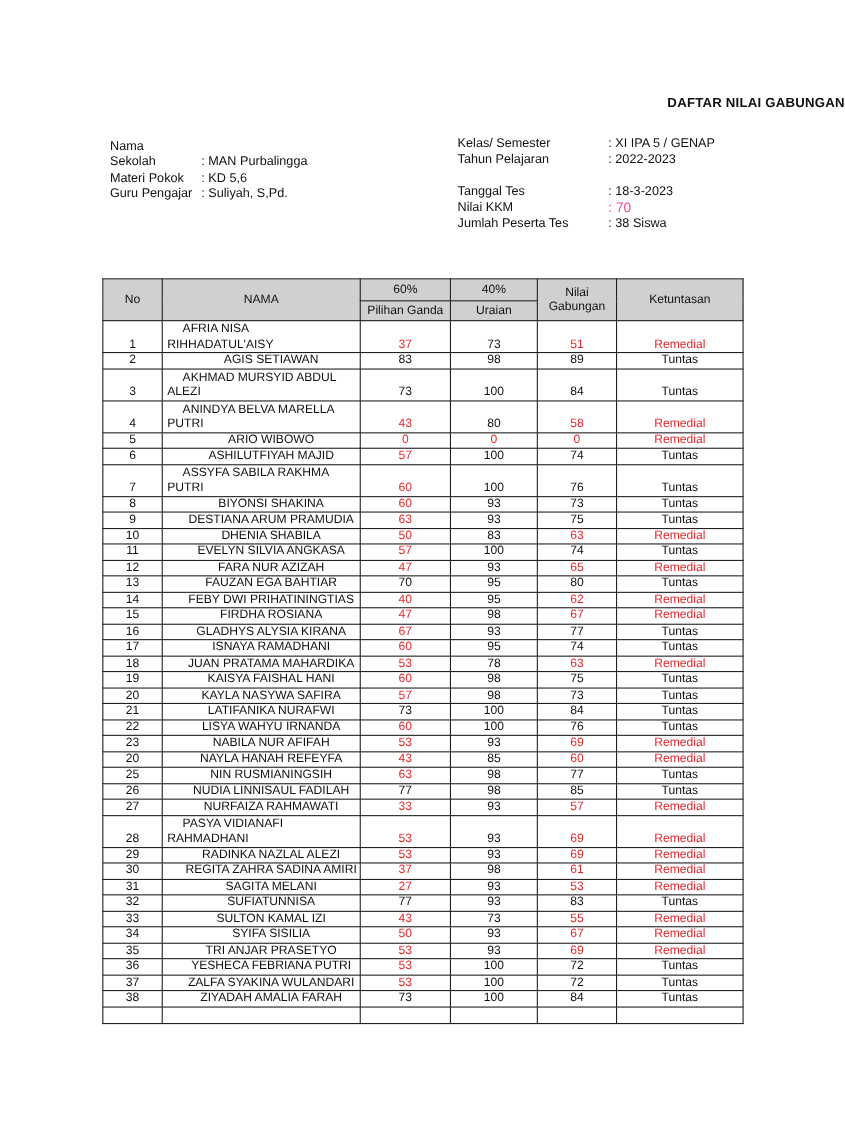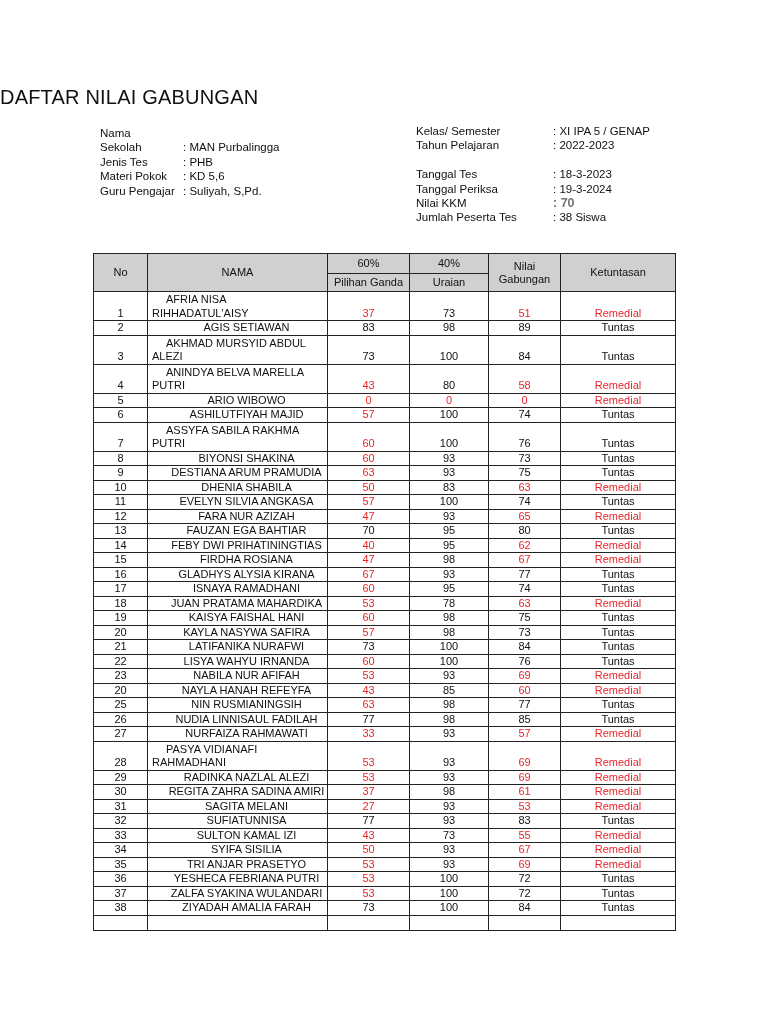--- a/index.html
+++ b/index.html
@@ -1,26 +1,26 @@
 <!DOCTYPE html>
 <html><head>
 <meta charset="utf-8">
 <style>
   html, body { margin: 0; padding: 0; background: #ffffff; }
   body { width: 768px; height: 1024px; position: relative; font-family: "Liberation Sans", sans-serif; color: #111; overflow: hidden; }
-  .title { position: absolute; top: 86px; left: 0; width: 768px; text-align: left; font-size: 20px; font-weight: normal; letter-spacing: 0.2px; }
+  .title { position: absolute; top: 86px; left: 0; width: 768px; text-align: right; font-size: 12px; font-weight: bold; letter-spacing: 0.2px; }
   .info { position: absolute; font-size: 11.5px; line-height: 14.4px; }
   .info .row { height: 14.4px; white-space: nowrap; position: relative; }
   .info .lbl { position: absolute; left: 0; }
   .info .val { position: absolute; }
   .left-info { left: 100px; top: 126px; width: 300px; }
   .left-info .val { left: 83px; }
   .right-info { left: 416px; top: 124px; width: 260px; }
   .right-info .val { left: 137px; }
-  .kkm { color: #737373; font-weight: bold; font-size: 12.5px; }
+  .kkm { color: #ec4899; font-weight: normal; font-size: 12.5px; }
   table { position: absolute; left: 93px; top: 253px; width: 582px; border-collapse: collapse; font-size: 11px; table-layout: fixed; }
   table, td, th { border: 1px solid #222; }
   table { border: 1.5px solid #222; }
   th { background: #d0d0d0; font-weight: normal; text-align: center; padding: 0; line-height: 13px; }
   td { padding: 0; height: 13.5px; line-height: 13.5px; text-align: center; vertical-align: bottom; }
   td.name { text-align: left; padding-left: 4px; }
   td.name .n1 { display: block; padding-left: 14px; }
   td.name.single { padding-left: 18px; text-align: center; }
   .red { color: #e8262a; }
   .tall td { height: 28px; }
@@ -35,24 +35,20 @@
 <div class="info left-info" id="info-left">
     <div class="row">
       <span class="lbl">Nama</span>
       <span class="val"></span>
     </div>
     <div class="row">
       <span class="lbl">Sekolah</span>
       <span class="val">: MAN Purbalingga</span>
     </div>
     <div class="row">
-      <span class="lbl">Jenis Tes</span>
-      <span class="val">: PHB</span>
-    </div>
-    <div class="row">
       <span class="lbl">Materi Pokok</span>
       <span class="val">: KD 5,6</span>
     </div>
     <div class="row">
       <span class="lbl">Guru Pengajar</span>
       <span class="val">: Suliyah, S,Pd.</span>
     </div>
   </div>
 <div class="info right-info" id="info-right">
     <div class="row">
@@ -63,24 +59,20 @@
       <span class="lbl">Tahun Pelajaran</span>
       <span class="val">: 2022-2023</span>
     </div>
     <div class="row">
       <span class="lbl"></span>
       <span class="val"></span>
     </div>
     <div class="row">
       <span class="lbl">Tanggal Tes</span>
       <span class="val">: 18-3-2023</span>
-    </div>
-    <div class="row">
-      <span class="lbl">Tanggal Periksa</span>
-      <span class="val">: 19-3-2024</span>
     </div>
     <div class="row">
       <span class="lbl">Nilai KKM</span>
       <span class="val kkm">: 70</span>
     </div>
     <div class="row">
       <span class="lbl">Jumlah Peserta Tes</span>
       <span class="val">: 38 Siswa</span>
     </div>
   </div>

